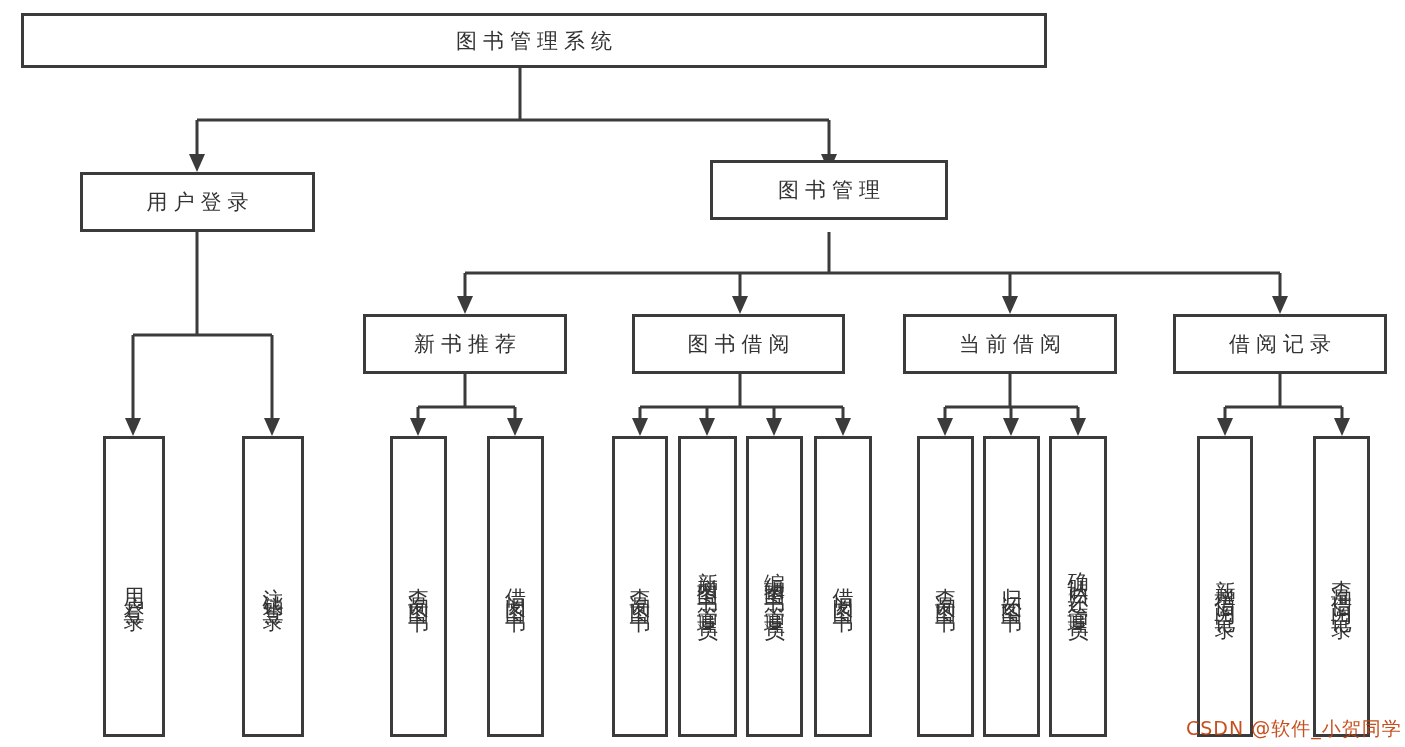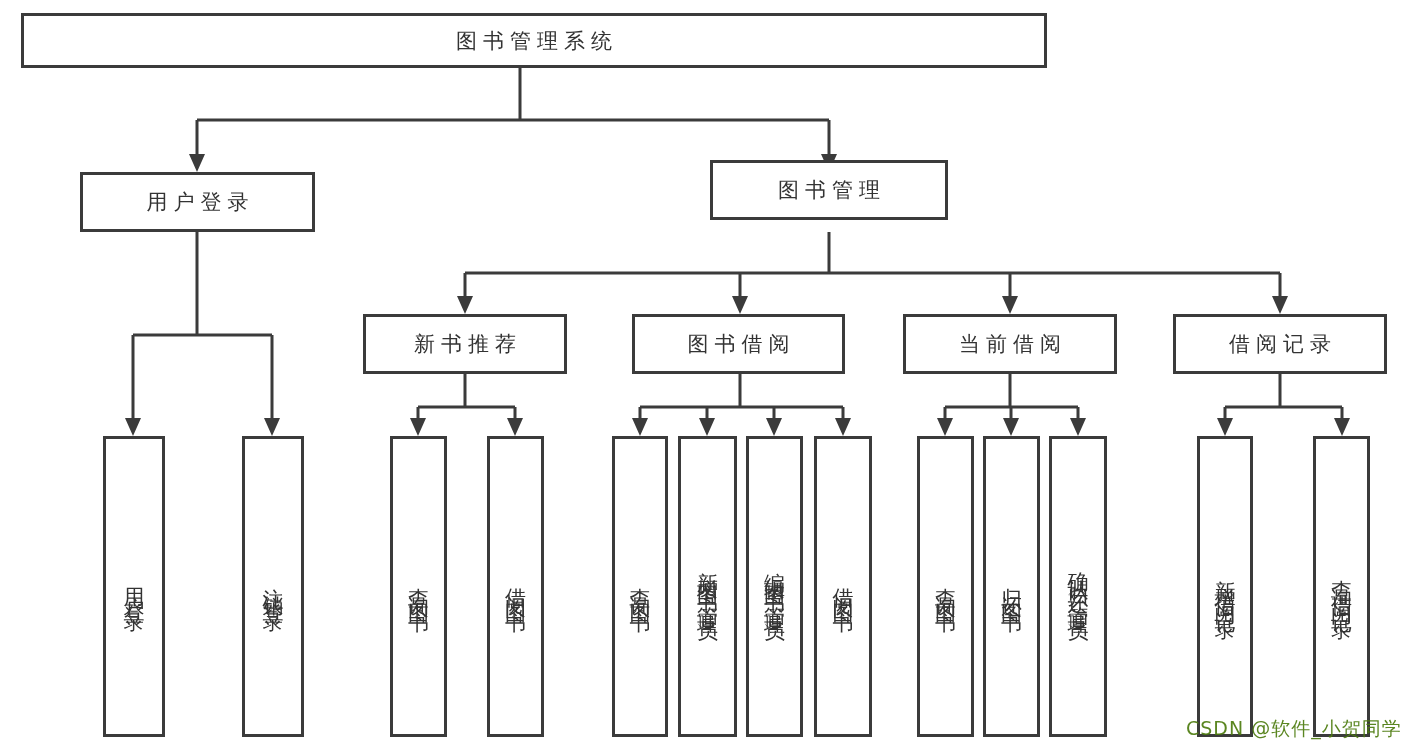--- a/index.html
+++ b/index.html
@@ -13,21 +13,21 @@
     border:3px solid #3b3b3b;display:flex;align-items:center;justify-content:center;
   }
   .box.h span{font-size:21px;letter-spacing:6px;text-indent:6px;white-space:nowrap;color:#333333;}
   .box.v span{
     writing-mode:vertical-rl;font-size:21px;line-height:1.05;letter-spacing:8px;
     color:#333333;white-space:nowrap;
   }
   .box.v.long span{letter-spacing:7px;}
   #watermark{
     position:absolute;left:1186px;top:716px;font-size:19px;letter-spacing:1px;
-    color:#4d7c0f;opacity:0.92;z-index:10;white-space:nowrap;
+    color:#c2410c;opacity:0.92;z-index:10;white-space:nowrap;
   }
 </style>
 </head>
 <body>
 
 <div id="stage">
 
   <svg id="wires" viewBox="0 0 1405 747" xmlns="http://www.w3.org/2000/svg" aria-hidden="true">
     <g stroke="#3b3b3b" stroke-width="3" fill="none">
       <path d="M520 68 V120 M197 120 H829 M197 120 V166 M829 120 V166"></path>

